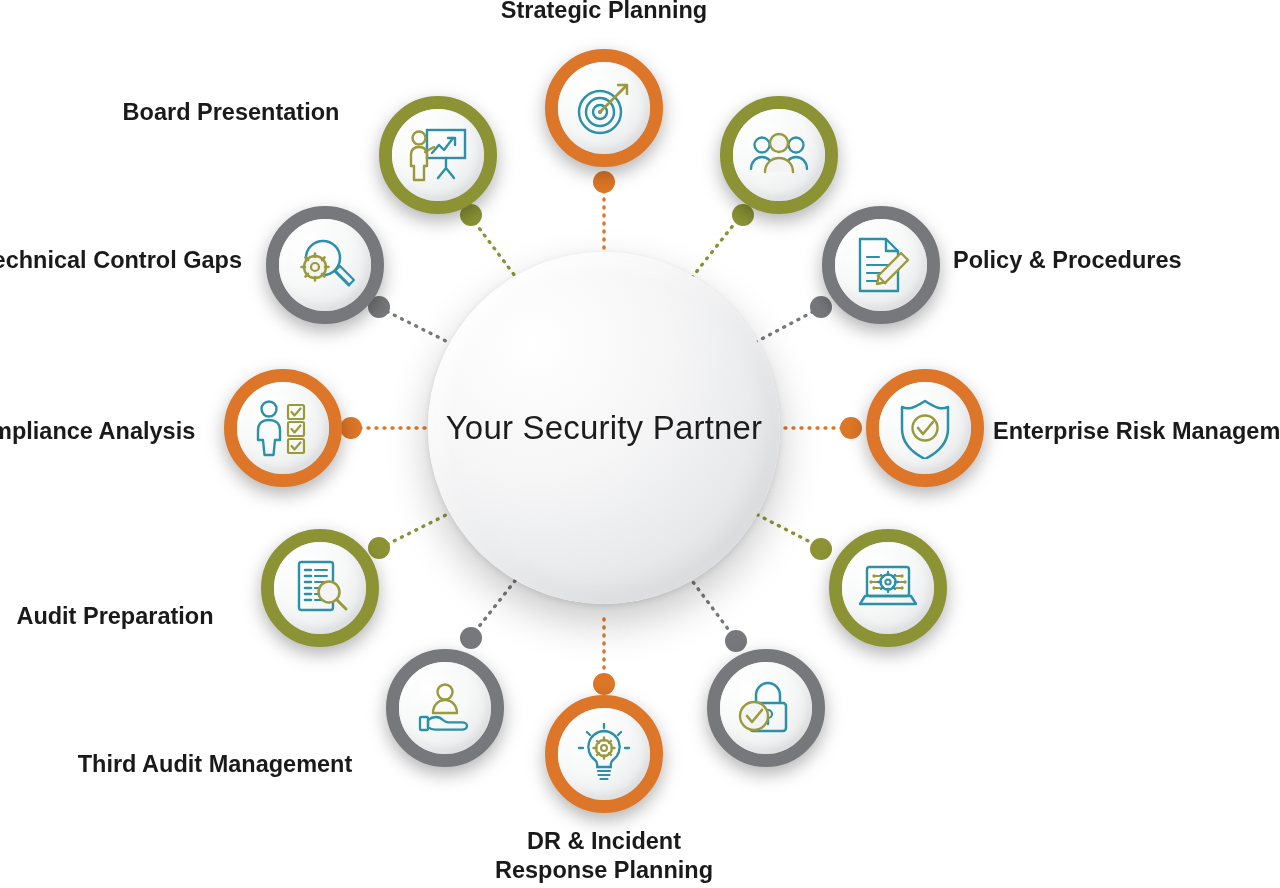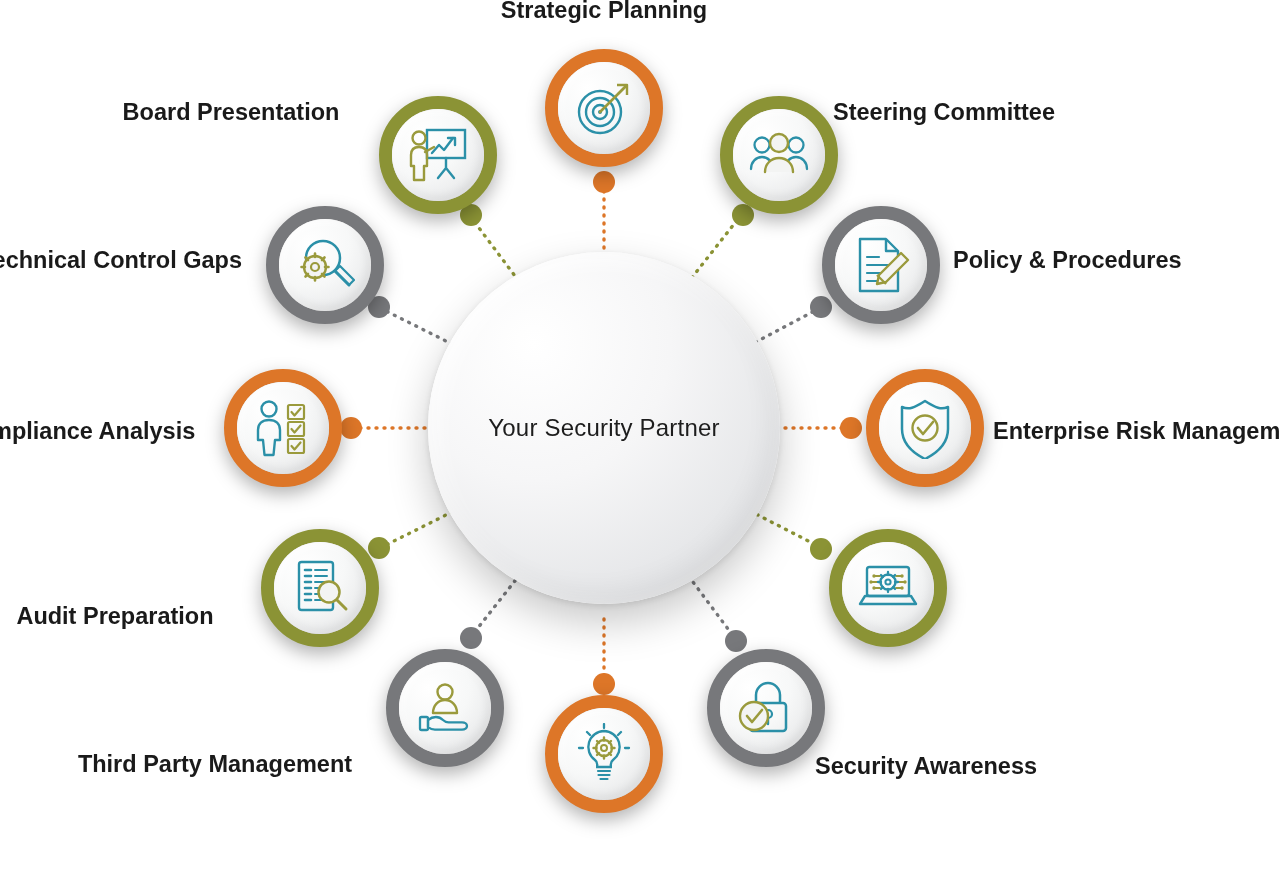--- a/index.html
+++ b/index.html
@@ -51,21 +51,21 @@
     font-family: "Liberation Serif", "DejaVu Serif", serif;
     font-size: 78px;
     line-height: 1;
     letter-spacing: 2px;
     color: #0d0d0d;
     margin: 0 0 6px 0;
     font-weight: 400;
   }
   .hub-sub {
     font-family: "Liberation Sans", sans-serif;
-    font-size: 24px;
+    font-size: 33px;
     color: #1d1d1d;
     margin: 0;
     letter-spacing: 0.2px;
   }
 
   
   .node {
     position: absolute;
     z-index: 3;
     width: 118px;
@@ -195,21 +195,20 @@
           <circle cx="14" cy="15" r="7.5" stroke="#2B90A8" stroke-width="2.3"></circle>
           <path d="M3 39c0-7 5-12 11-12s11 5 11 12" stroke="#2B90A8" stroke-width="2.3" stroke-linecap="round"></path>
           <circle cx="48" cy="15" r="7.5" stroke="#2B90A8" stroke-width="2.3"></circle>
           <path d="M37 39c0-7 5-12 11-12s11 5 11 12" stroke="#2B90A8" stroke-width="2.3" stroke-linecap="round"></path>
           <circle cx="31" cy="13" r="9" fill="#F3F4F3" stroke="#9A9A3C" stroke-width="2.4"></circle>
           <path d="M17 42c0-8 6-14 14-14s14 6 14 14" fill="#F3F4F3" stroke="#9A9A3C" stroke-width="2.4" stroke-linecap="round"></path>
         </svg>
       </span>
     </div>
   </div>
-  <div class="label rt" style="left:833px; top:98px; width:300px;">Steering Committee</div>
 
   <div class="node" style="left:822px; top:206px;">
     <div class="ring ring-gray"></div>
     <div class="disc">
       <span>
         <svg width="58" height="60" viewBox="0 0 58 60" fill="none">
           <path d="M8 4h26l12 12v40H8z" stroke="#2B90A8" stroke-width="2.4" stroke-linejoin="round"></path>
           <path d="M34 4v12h12" stroke="#2B90A8" stroke-width="2.4" stroke-linejoin="round"></path>
           <path d="M15 22h12M15 30h22M15 38h22M15 46h14" stroke="#2B90A8" stroke-width="2.2" stroke-linecap="round"></path>
           <path d="M49 18l7 7-22 22-9 2 2-9z" fill="#F3F4F3" stroke="#9A9A3C" stroke-width="2.4" stroke-linejoin="round"></path>
@@ -267,56 +266,57 @@
           <path d="M20 24V16a12 12 0 0 1 24 0v8" stroke="#2B90A8" stroke-width="2.5" fill="none"></path>
           <rect x="14" y="24" width="36" height="28" rx="3" stroke="#2B90A8" stroke-width="2.5"></rect>
           <circle cx="32" cy="35" r="4" stroke="#2B90A8" stroke-width="2.2"></circle>
           <path d="M32 39v6" stroke="#2B90A8" stroke-width="2.4" stroke-linecap="round"></path>
           <circle cx="18" cy="37" r="14" fill="#F3F4F3" stroke="#9A9A3C" stroke-width="2.4"></circle>
           <path d="M11 37l5 6 10-12" stroke="#9A9A3C" stroke-width="2.6" stroke-linecap="round" stroke-linejoin="round" fill="none"></path>
         </svg>
       </span>
     </div>
   </div>
-  <div class="label rt" style="left:815px; top:752px; width:330px;">Security Awareness</div>
 
   <div class="node" style="left:545px; top:695px;">
     <div class="ring ring-orange"></div>
     <div class="disc">
       <span>
         <svg width="58" height="62" viewBox="0 0 58 62" fill="none">
           <path d="M29 8a16 16 0 0 0-9 29c1.5 1.2 2.2 2.6 2.2 4.4v2.6h13.6v-2.6c0-1.8.7-3.2 2.2-4.4A16 16 0 0 0 29 8z" stroke="#2B90A8" stroke-width="2.4" fill="none"></path>
           <path d="M23 48h12M23.5 52h11M25.5 56h7" stroke="#2B90A8" stroke-width="2.2" stroke-linecap="round"></path>
           <g stroke="#2B90A8" stroke-width="2.3" stroke-linecap="round">
             <path d="M29 1v4M12 9l3 3M46 9l-3 3M4 25h4M50 25h4"></path>
           </g>
           <circle cx="29" cy="25" r="8" stroke="#9A9A3C" stroke-width="2.4"></circle>
           <circle cx="29" cy="25" r="3" stroke="#9A9A3C" stroke-width="2"></circle>
           <g stroke="#9A9A3C" stroke-width="2.4" stroke-linecap="round">
             <path d="M29 14.5v3M29 32.5v3M18.5 25h3M36.5 25h3M22 18l2 2M34 30l2 2M36 18l-2 2M24 30l-2 2"></path>
           </g>
         </svg>
       </span>
     </div>
   </div>
+  <div class="label ct" style="left:454px; top:827px; width:300px;">DR &amp; Incident
+Response Planning</div>
 
   <div class="node" style="left:386px; top:649px;">
     <div class="ring ring-gray"></div>
     <div class="disc">
       <span>
         <svg width="62" height="54" viewBox="0 0 62 54" fill="none">
           <circle cx="31" cy="11" r="7.5" stroke="#9A9A3C" stroke-width="2.4"></circle>
           <path d="M19 32c0-7.5 5.4-13 12-13s12 5.5 12 13z" stroke="#9A9A3C" stroke-width="2.4" stroke-linejoin="round" fill="none"></path>
           <rect x="6" y="36" width="8" height="13" rx="1.5" stroke="#2B90A8" stroke-width="2.3"></rect>
           <path d="M14 39c5-4 11-4 15 0 1.6 1.6 3 2.4 5.6 2.4H48c3 0 5 1.6 5 3.6s-2 3.6-5 3.6H21c-3 0-5-1-7-2.5z" stroke="#2B90A8" stroke-width="2.3" stroke-linejoin="round" fill="none"></path>
         </svg>
       </span>
     </div>
   </div>
-  <div class="label lt" style="left:45px; top:750px; width:340px;">Third Party Management</div>
+  <div class="label lt" style="left:45px; top:750px; width:340px;">Third Audit Management</div>
 
   <div class="node" style="left:261px; top:529px;">
     <div class="ring ring-olive"></div>
     <div class="disc">
       <span>
         <svg width="58" height="60" viewBox="0 0 58 60" fill="none">
           <rect x="8" y="4" width="34" height="48" rx="2.5" stroke="#2B90A8" stroke-width="2.4"></rect>
           <path d="M14 12h6M14 18h6M14 24h6M14 30h6M14 36h6M14 42h6" stroke="#2B90A8" stroke-width="2.6" stroke-linecap="round"></path>
           <path d="M24 12h12M24 18h12M24 24h12M24 30h10M24 36h8M24 42h7" stroke="#2B90A8" stroke-width="2" stroke-linecap="round"></path>
           <circle cx="38" cy="34" r="10.5" fill="#F3F4F3" stroke="#9A9A3C" stroke-width="2.5"></circle>

